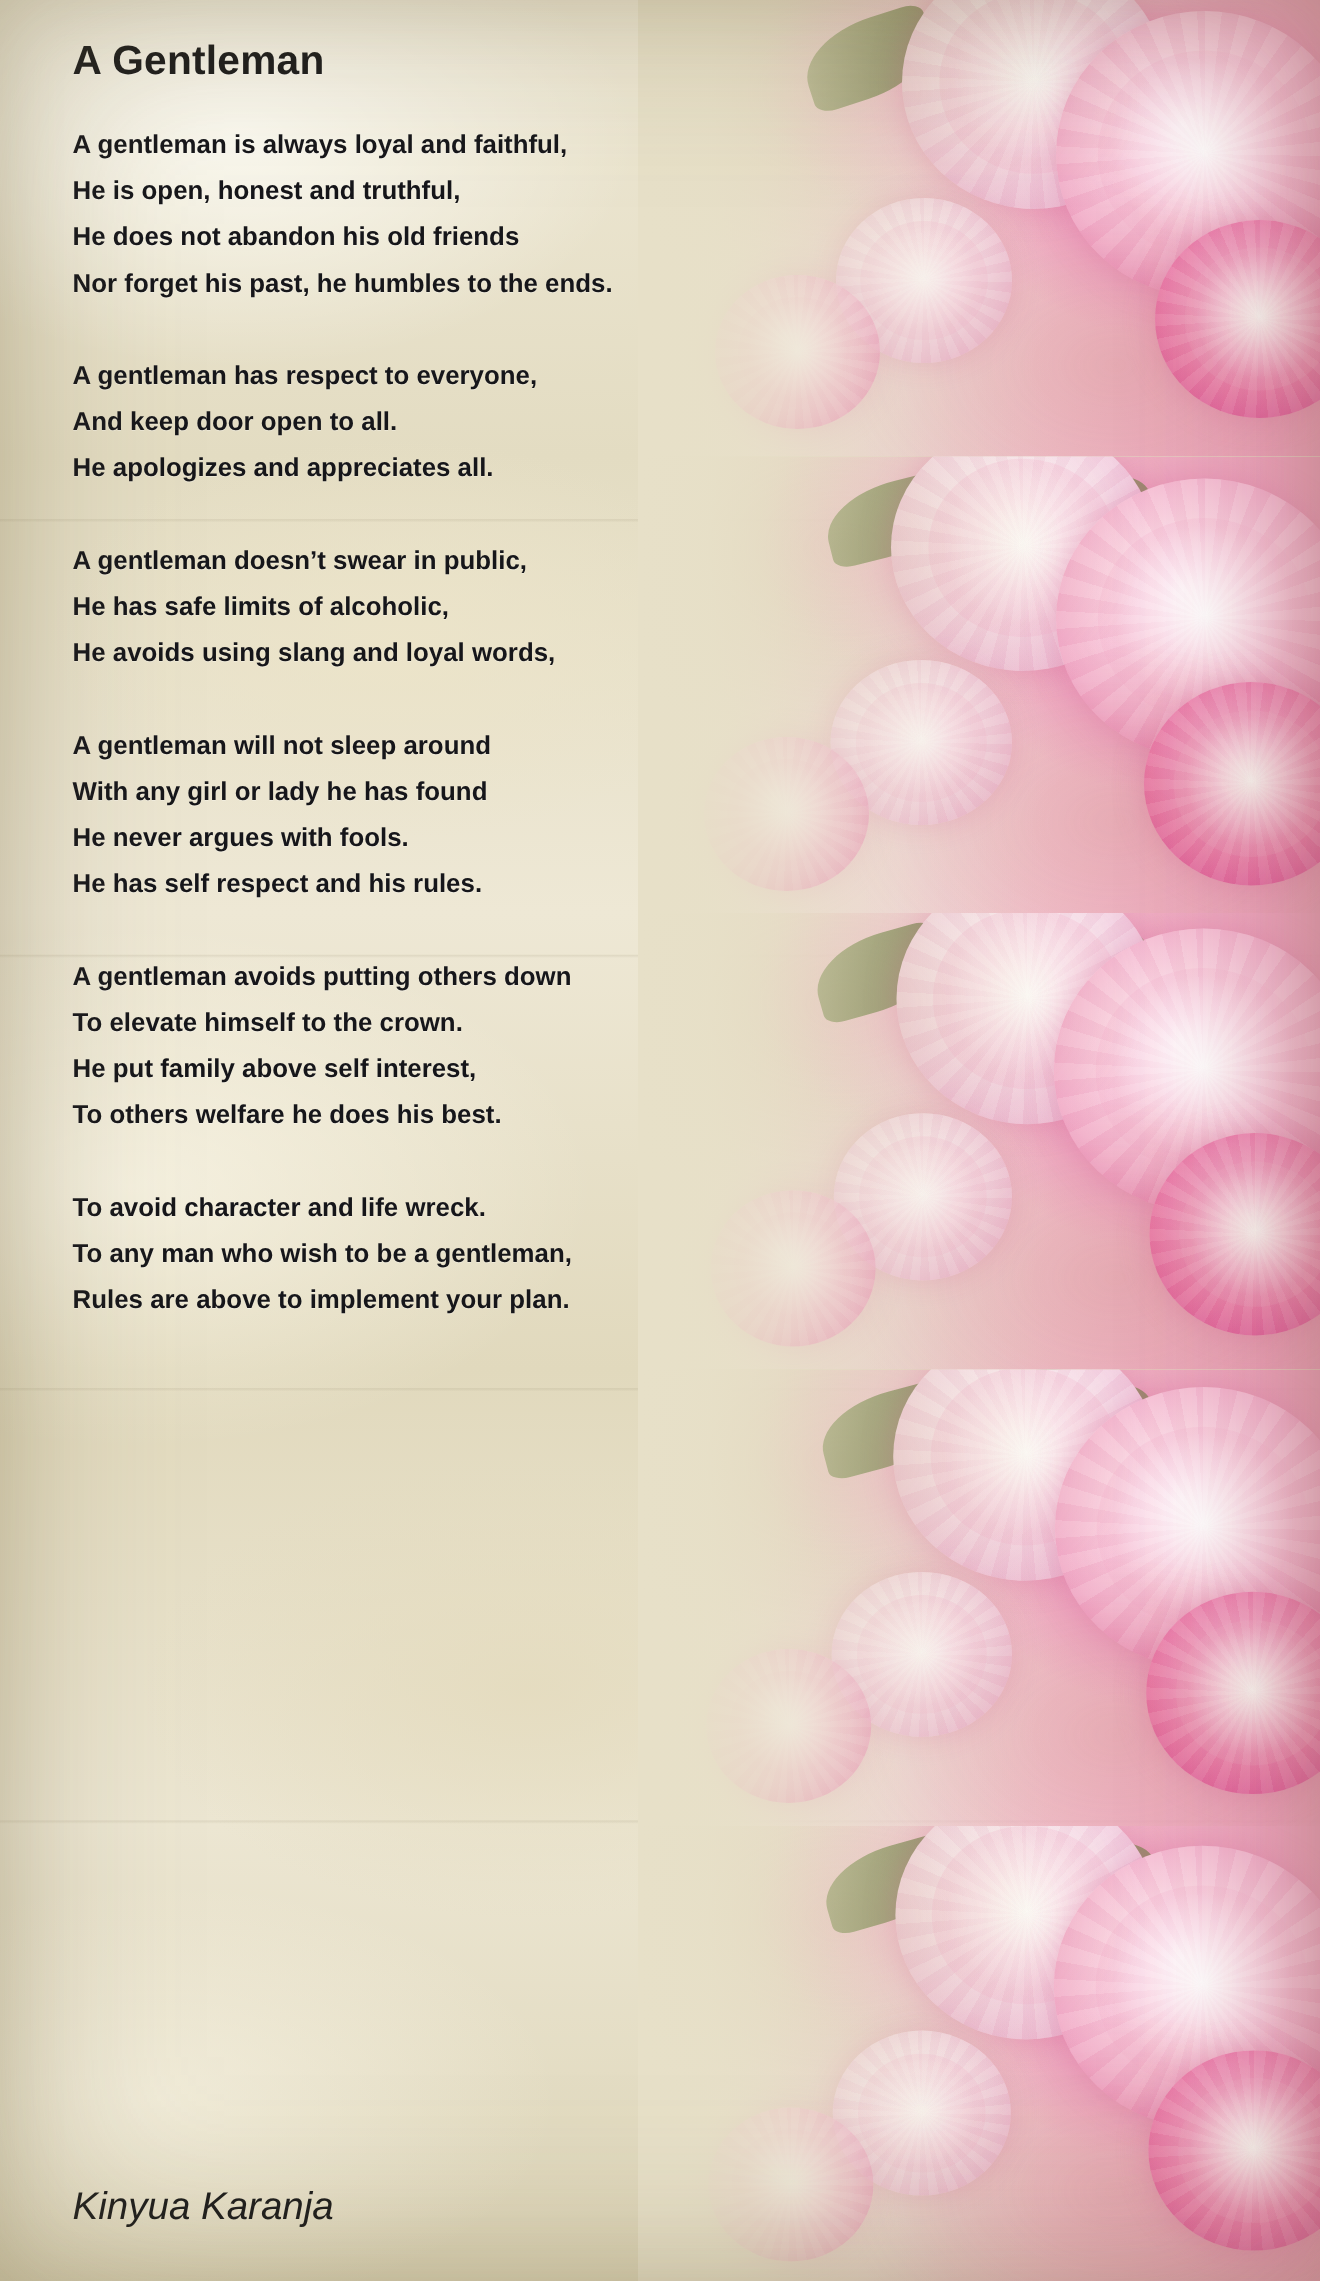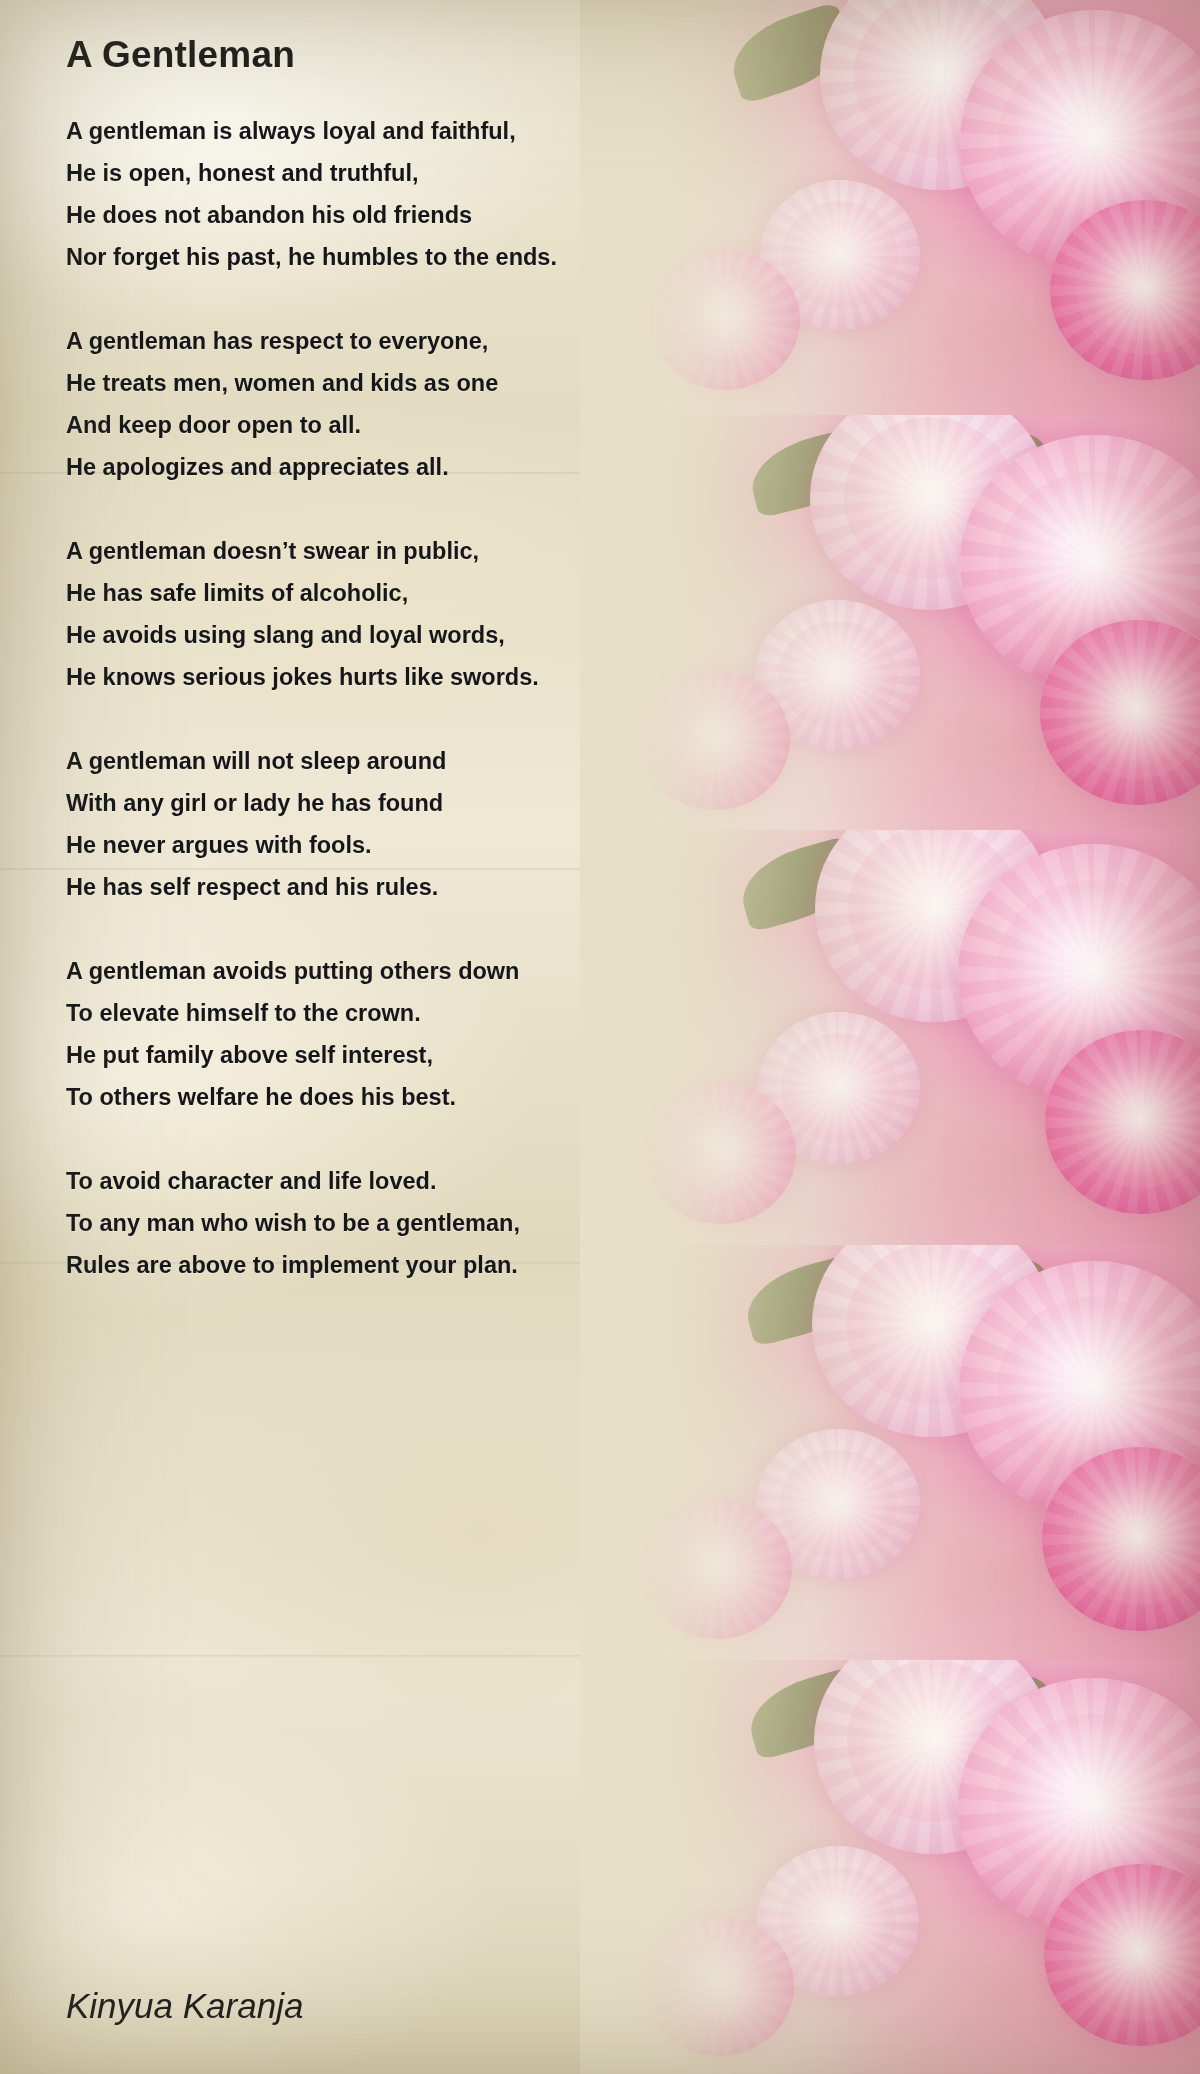--- a/index.html
+++ b/index.html
@@ -307,44 +307,42 @@
 
     <div class="poem-body">
       <div class="stanza">
         <div class="line">A gentleman is always loyal and faithful,</div>
         <div class="line">He is open, honest and truthful,</div>
         <div class="line">He does not abandon his old friends</div>
         <div class="line">Nor forget his past, he humbles to the ends.</div>
       </div>
       <div class="stanza">
         <div class="line">A gentleman has respect to everyone,</div>
-        <div class="line">He treats men, women and kids as one</div>
         <div class="line">And keep door open to all.</div>
         <div class="line">He apologizes and appreciates all.</div>
       </div>
       <div class="stanza">
         <div class="line">A gentleman doesn’t swear in public,</div>
         <div class="line">He has safe limits of alcoholic,</div>
         <div class="line">He avoids using slang and loyal words,</div>
-        <div class="line">He knows serious jokes hurts like swords.</div>
       </div>
       <div class="stanza">
         <div class="line">A gentleman will not sleep around</div>
         <div class="line">With any girl or lady he has found</div>
         <div class="line">He never argues with fools.</div>
         <div class="line">He has self respect and his rules.</div>
       </div>
       <div class="stanza">
         <div class="line">A gentleman avoids putting others down</div>
         <div class="line">To elevate himself to the crown.</div>
         <div class="line">He put family above self interest,</div>
         <div class="line">To others welfare he does his best.</div>
       </div>
       <div class="stanza">
-        <div class="line">To avoid character and life loved.</div>
+        <div class="line">To avoid character and life wreck.</div>
         <div class="line">To any man who wish to be a gentleman,</div>
         <div class="line">Rules are above to implement your plan.</div>
       </div>
     </div>
 
     <div class="author">Kinyua Karanja</div>
   </div>
 
   <div class="vignette"></div>
 </div>

